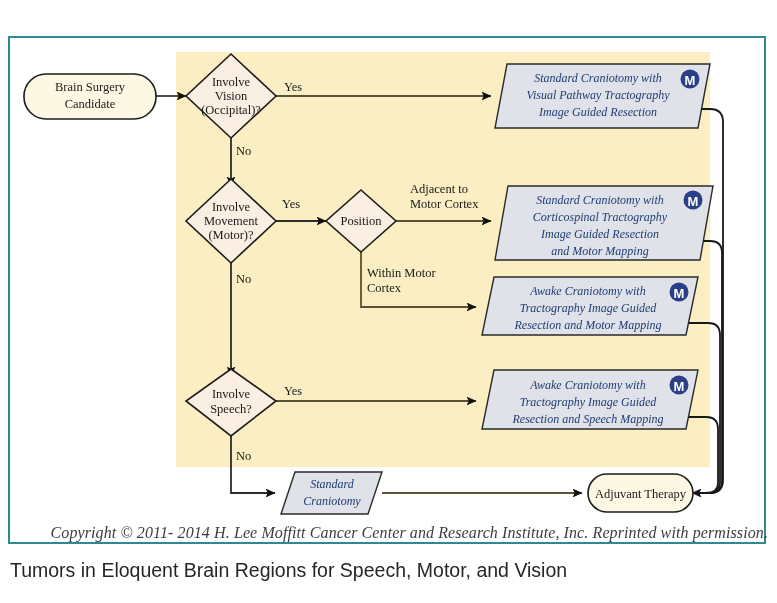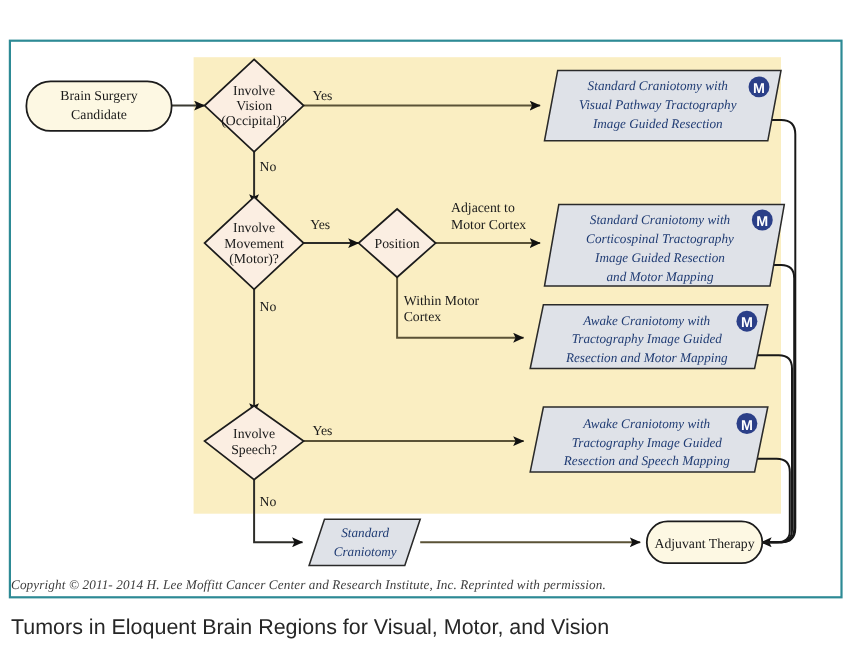--- a/index.html
+++ b/index.html
@@ -52,24 +52,24 @@
     font-family: "Liberation Serif", serif;
     font-style: italic;
     font-size: 12px;
     fill: #1f3b73;
   }
   .copyright-line {
     position: absolute;
     left: 0;
     top: 486px;
     width: 758px;
-    text-align: left;
+    text-align: right;
     font-family: "Liberation Serif", serif;
     font-style: italic;
-    font-size: 12px;
+    font-size: 16px;
     color: #3d3d3d;
     letter-spacing: 0.1px;
   }
   #caption {
     position: absolute;
     left: 10px;
     top: 528px;
     width: 740px;
     font-family: "Liberation Sans", sans-serif;
     font-size: 19.5px;
@@ -231,16 +231,16 @@
         <text class="node-text branch-label" x="226" y="422">No</text>
       </g>
 
     </svg>
 
     <div class="copyright-line">Copyright © 2011- 2014 H. Lee Moffitt Cancer Center and Research Institute, Inc. Reprinted with permission.</div>
 
   </div>
 
   <div id="caption">
-    <span class="caption-line">Tumors in Eloquent Brain Regions for Visual, Motor, and Vision</span>
+    <span class="caption-line">Tumors in Eloquent Brain Regions for Speech, Motor, and Vision</span>
   </div>
 
 </div>
 
 </body></html>

